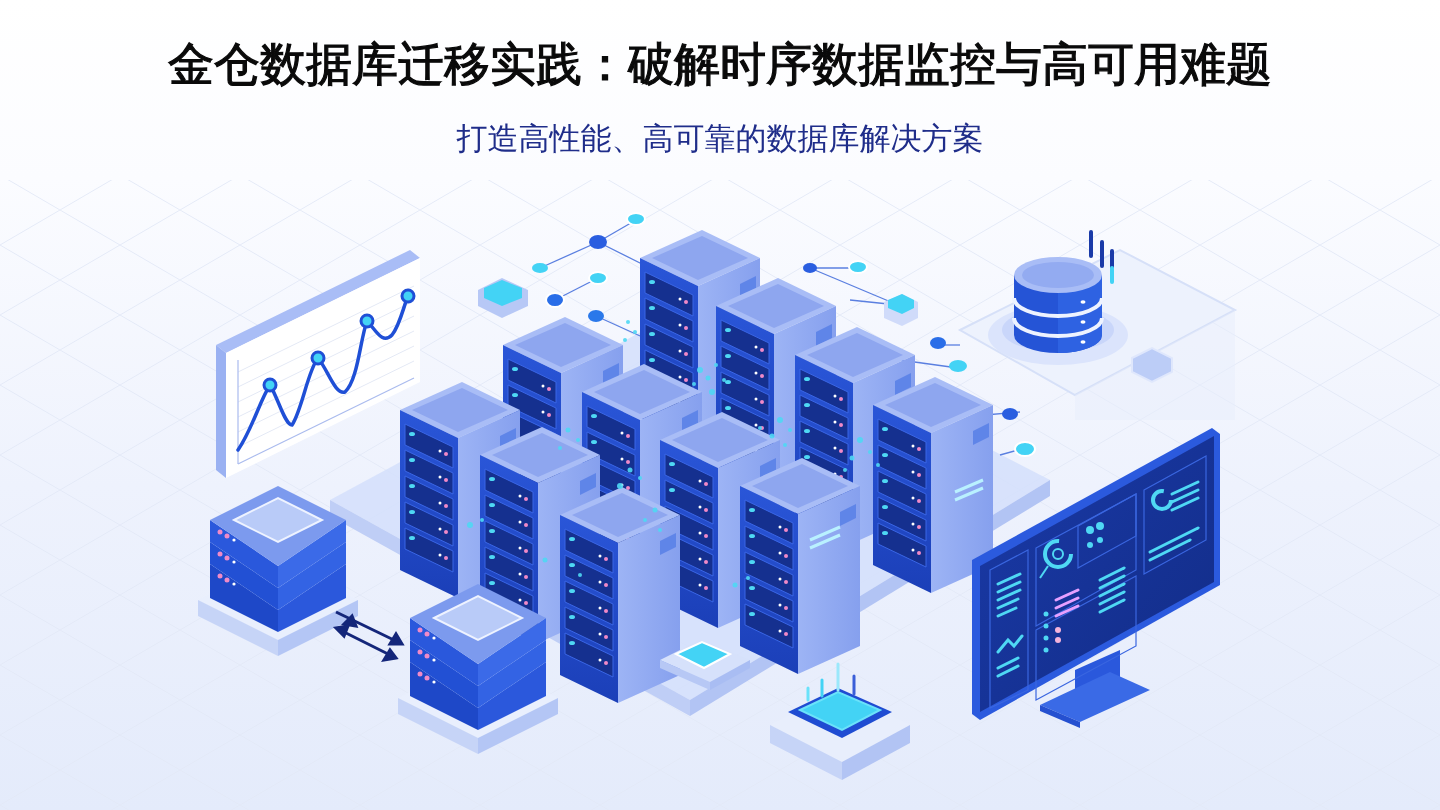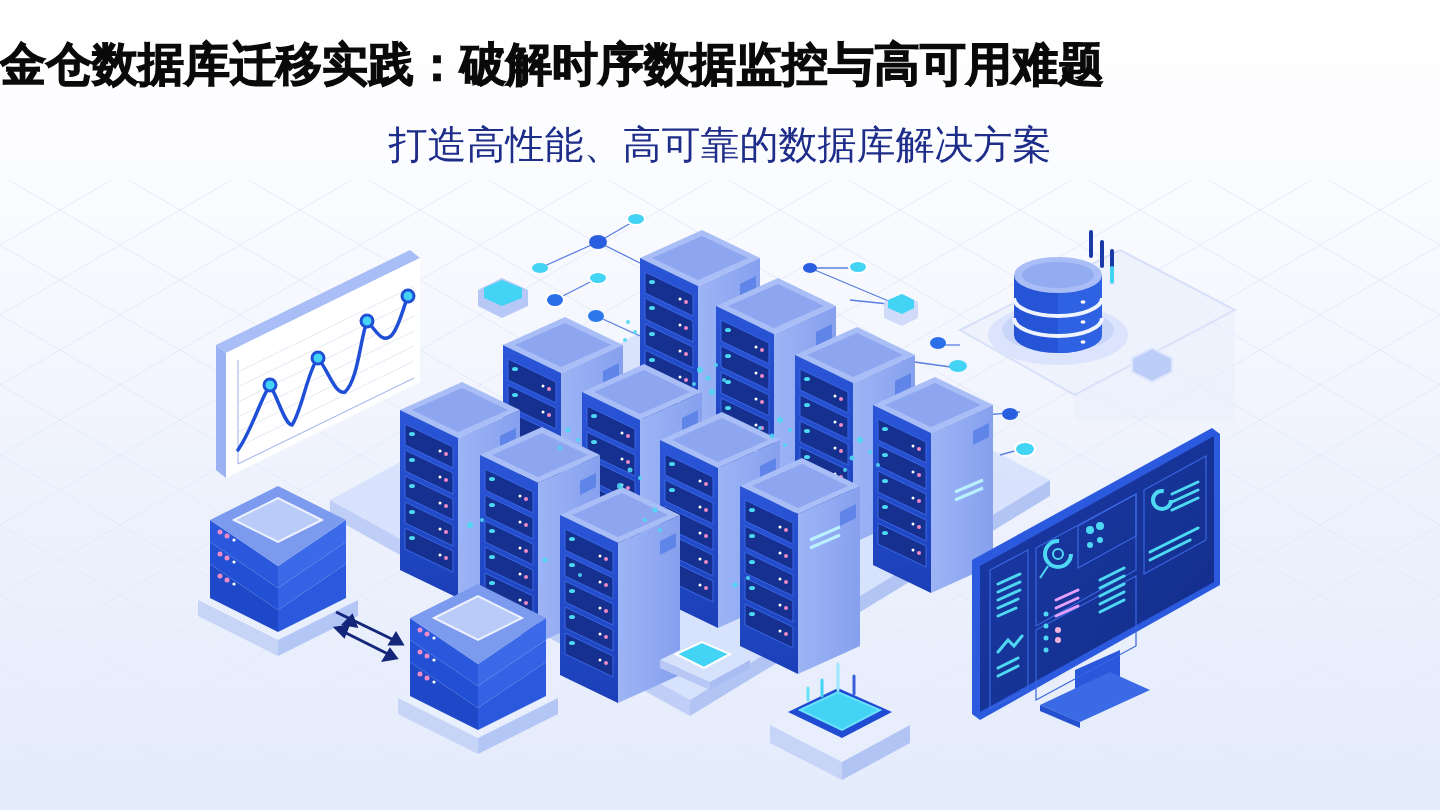--- a/index.html
+++ b/index.html
@@ -4,28 +4,28 @@
 <style>
   html, body { margin: 0; padding: 0; }
   body {
     width: 1440px; height: 810px; overflow: hidden;
     background: linear-gradient(180deg, #ffffff 0%, #fbfcff 22%, #eef2fd 60%, #e4ebfb 100%);
     font-family: "DejaVu Sans", "Liberation Sans", sans-serif;
     position: relative;
   }
   .header { position: absolute; left: 0; top: 0; width: 1440px; text-align: center; }
   .title {
-    position: absolute; top: 34px; left: 0; width: 1440px; text-align: left;
-    font-size: 46px; font-weight: 700; color: #0a0a0a; letter-spacing: 0px;
+    position: absolute; top: 34px; left: 0; width: 1440px; text-align: center;
+    font-size: 46px; font-weight: 400; color: #0a0a0a; letter-spacing: 0px;
     font-family: "DejaVu Sans", sans-serif;
     -webkit-text-stroke: 1.2px #0a0a0a;
   }
   .subtitle {
     position: absolute; top: 118px; left: 0; width: 1440px; text-align: center;
-    font-size: 39px; font-weight: 400; color: #1f2d8a;
+    font-size: 31px; font-weight: 400; color: #1f2d8a;
     font-family: "DejaVu Sans", sans-serif;
   }
   .scene { position: absolute; left: 0; top: 0; width: 1440px; height: 810px; }
 </style>
 </head>
 <body>
 
 <div class="header">
   <div class="title">金仓数据库迁移实践：破解时序数据监控与高可用难题</div>
   <div class="subtitle">打造高性能、高可靠的数据库解决方案</div>

